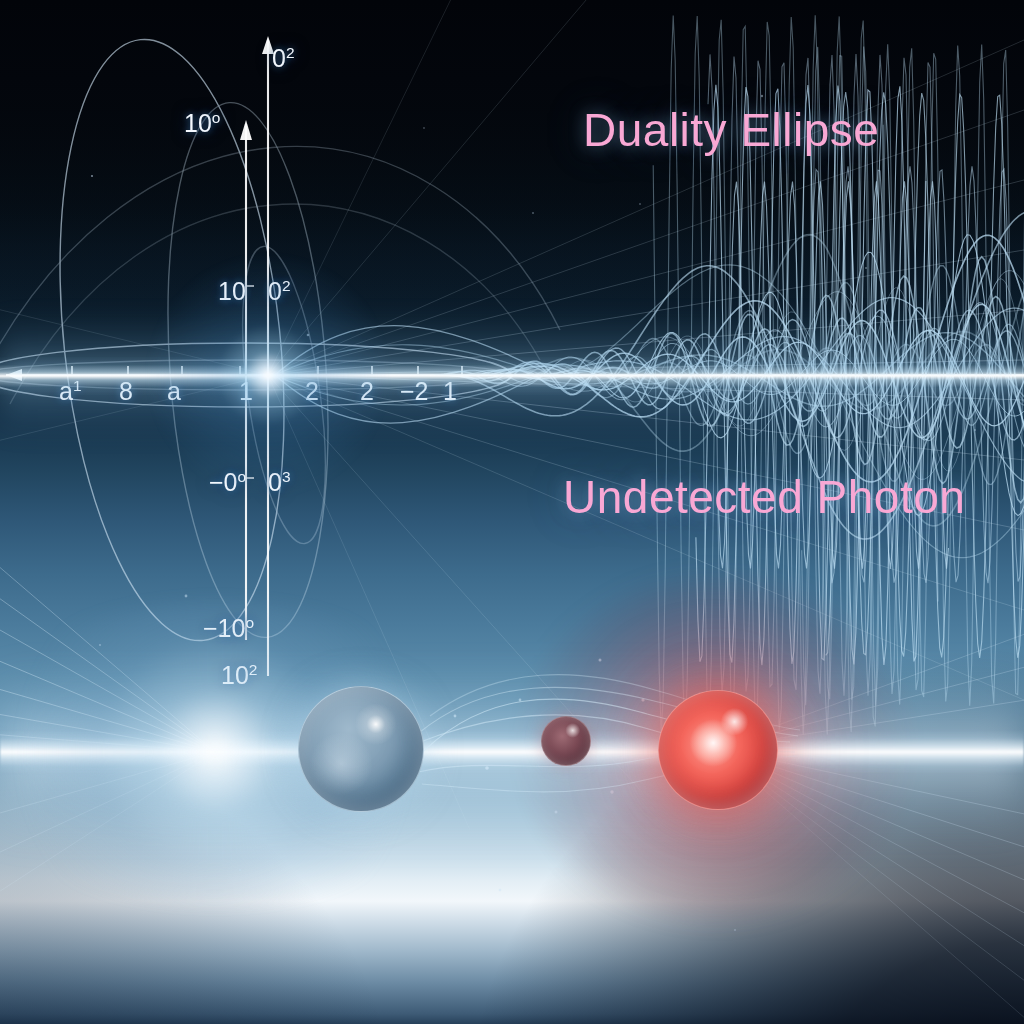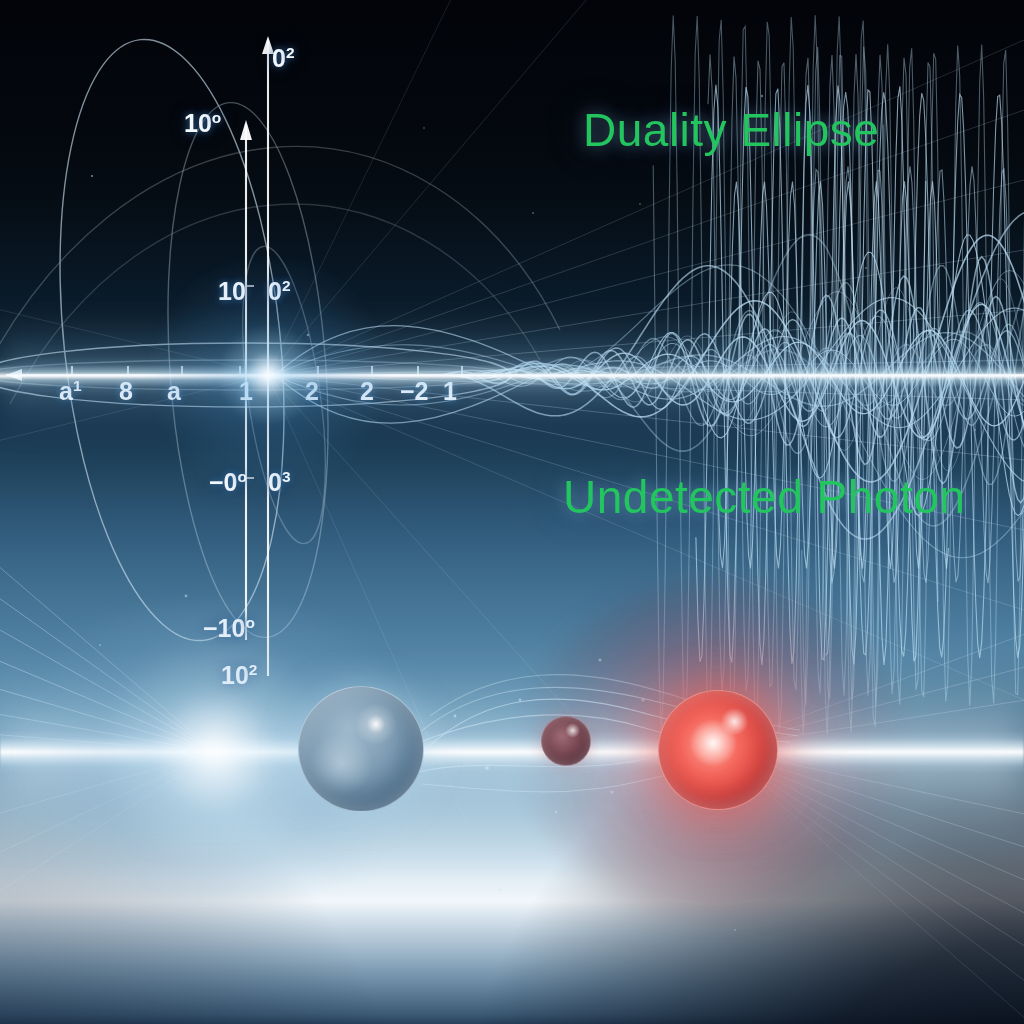--- a/index.html
+++ b/index.html
@@ -97,31 +97,31 @@
     filter:blur(8px);
   }
   #hot-red{
     left:716px;top:748px;width:390px;height:340px;transform:translate(-50%,-50%);
     background:radial-gradient(circle, rgba(255,90,80,.52) 0%, rgba(230,70,70,.40) 22%, rgba(180,52,60,.26) 42%, rgba(110,34,48,.13) 62%, transparent 80%);
     filter:blur(12px);
   }
 
   
   .title{
-    position:absolute;color:#22c55e;font-weight:400;letter-spacing:.5px;
+    position:absolute;color:#f9a8d4;font-weight:400;letter-spacing:.5px;
     text-shadow:0 0 16px rgba(140,185,225,.55), 0 0 40px rgba(90,140,190,.35);
     white-space:nowrap;
   }
   #t-duality{left:583px;top:103px;font-size:46px;}
   #t-line1{left:563px;top:470px;font-size:46px;text-align:center;}
   #t-line2{left:590px;top:519px;font-size:46px;}
 
   
   .axlab{
-    position:absolute;color:#f4f9ff;font-size:25px;font-weight:700;
+    position:absolute;color:#f4f9ff;font-size:25px;font-weight:400;
     text-shadow:0 0 7px rgba(60,110,160,.9), 0 0 16px rgba(30,70,120,.6);
     white-space:nowrap;
   }
   .axlab sup{font-size:.62em;vertical-align:super;}
 
   
   svg.ov{position:absolute;inset:0;width:1024px;height:1024px;overflow:visible;}
 </style>
 </head>
 <body>

